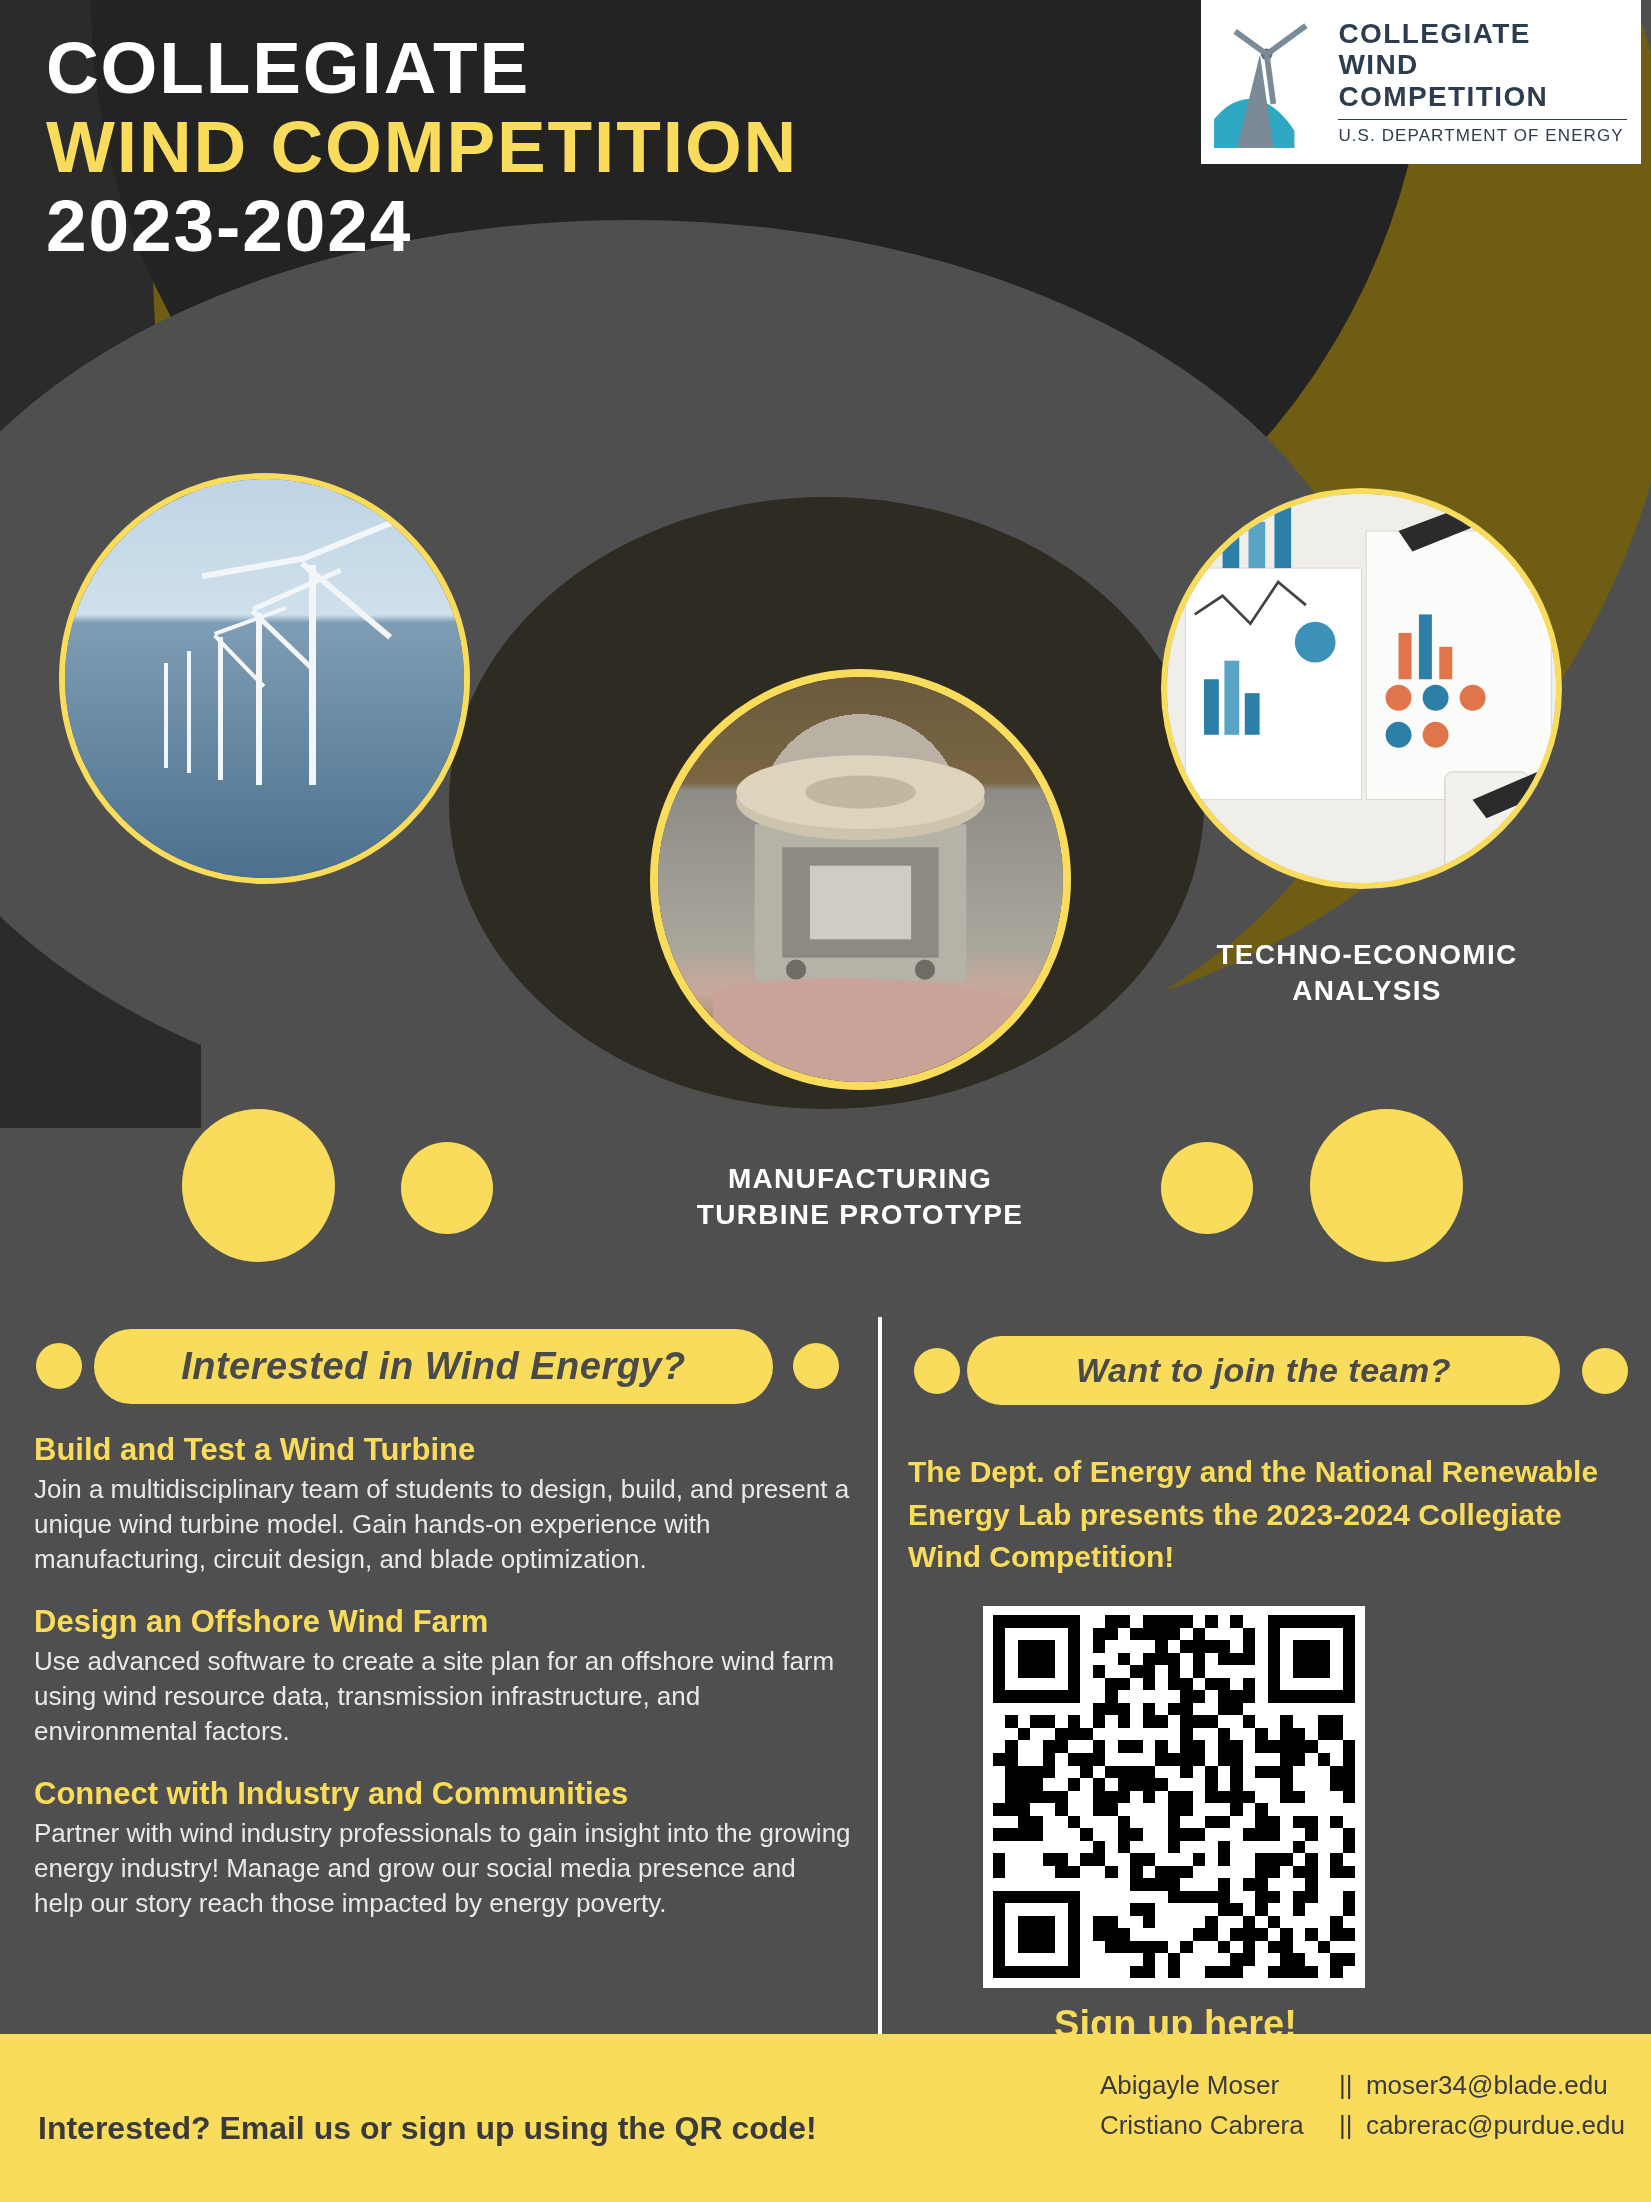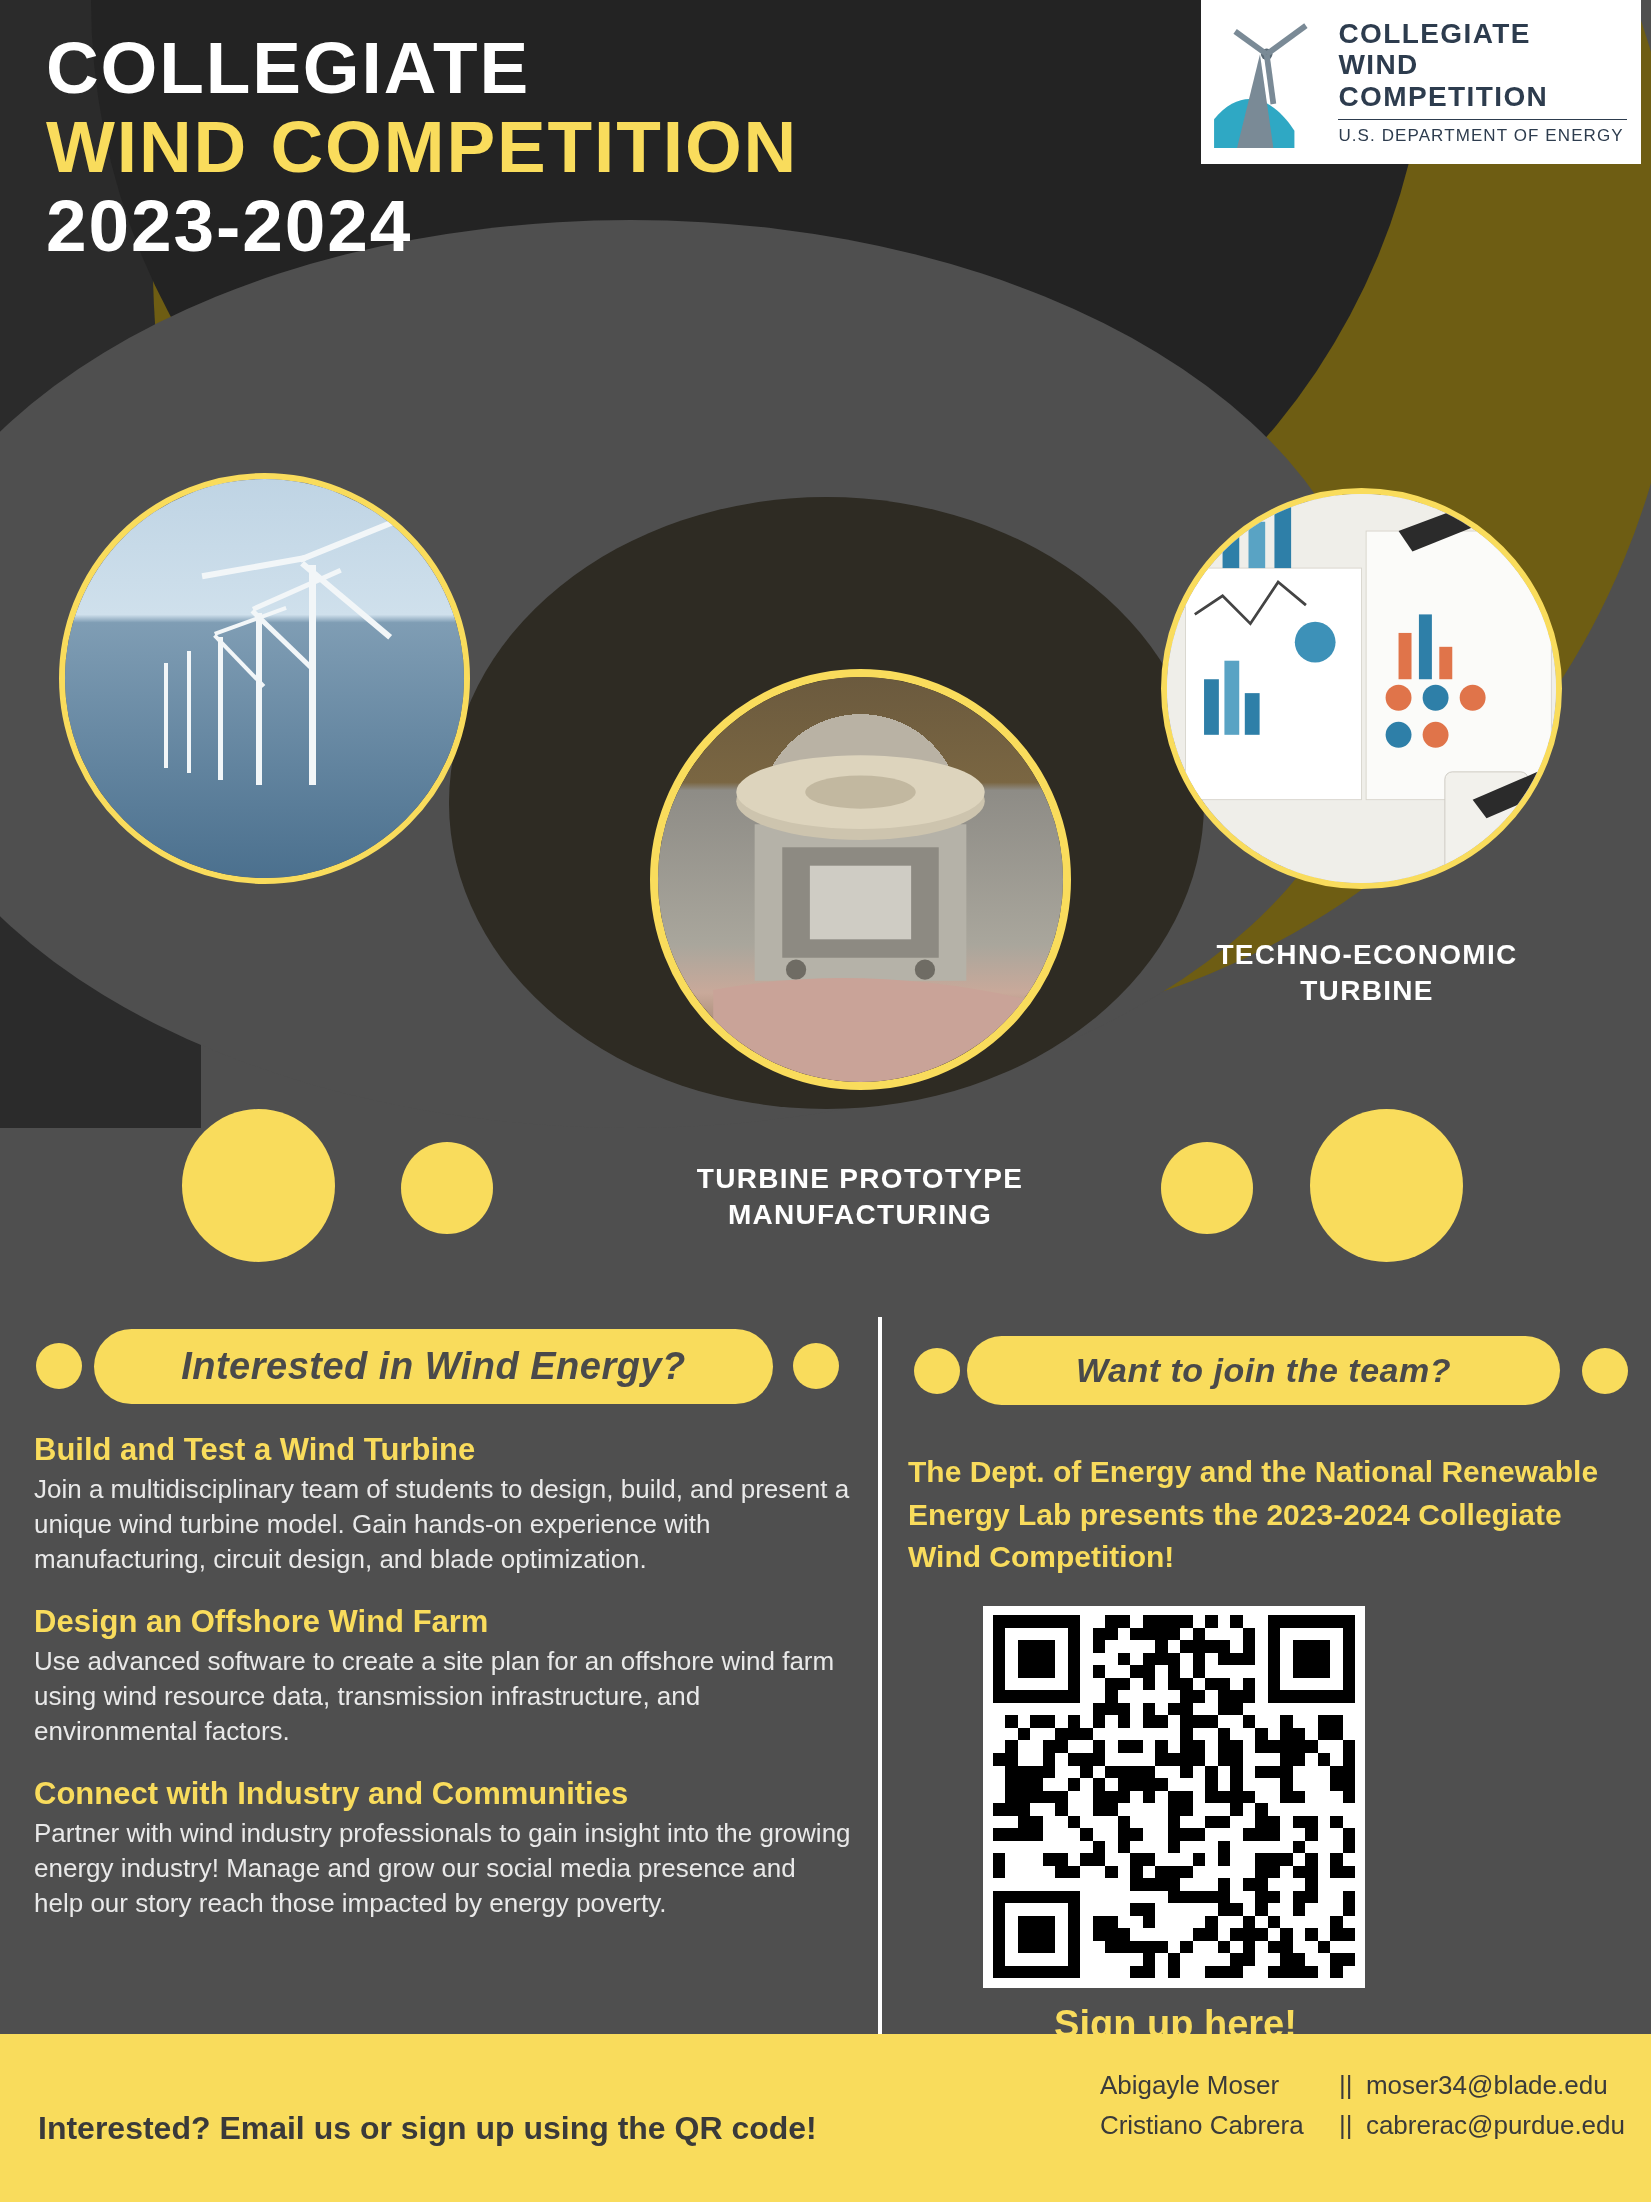--- a/index.html
+++ b/index.html
@@ -238,22 +238,22 @@
         <ellipse cx="220" cy="135" rx="135" ry="42" fill="#cdc4ae"></ellipse>
         <ellipse cx="220" cy="125" rx="135" ry="40" fill="#ddd4bd"></ellipse>
         <ellipse cx="220" cy="125" rx="60" ry="18" fill="#c2b8a0"></ellipse>
         <circle cx="150" cy="318" r="11" fill="#6f6c64"></circle>
         <circle cx="290" cy="318" r="11" fill="#6f6c64"></circle>
         <path d="M60 340 Q220 310 400 350 L400 440 L60 440 Z" fill="#c9a398"></path>
       </svg>
     </div>
   </div>
   <div class="cap cap-center">
+    <div>MANUFACTURING</div>
     <div>TURBINE PROTOTYPE</div>
-    <div>MANUFACTURING</div>
   </div>
 
   <div class="circ circ-right">
     <div class="img-charts">
       <svg width="100%" height="100%" viewBox="0 0 420 420" style="display:block;">
         <rect x="0" y="0" width="420" height="420" fill="#efeee9"></rect>
         <rect x="20" y="80" width="190" height="250" fill="#ffffff" stroke="#d8d5cd"></rect>
         <rect x="215" y="40" width="200" height="290" fill="#fbfbf9" stroke="#d8d5cd"></rect>
         <rect x="60" y="10" width="18" height="70" fill="#2e7fa8"></rect>
         <rect x="88" y="30" width="18" height="50" fill="#59a3c4"></rect>
@@ -272,21 +272,21 @@
         <rect x="294" y="165" width="14" height="35" fill="#e0744a"></rect>
         <polyline points="30,130 60,110 90,140 120,95 150,120" stroke="#444" fill="none" stroke-width="3"></polyline>
         <rect x="300" y="300" width="90" height="110" rx="8" fill="#f2f1ec" stroke="#cbc8c0"></rect>
         <path d="M250 40 L330 10 L345 30 L265 62 Z" fill="#2b2b2b"></path>
         <path d="M330 330 L400 300 L415 320 L345 350 Z" fill="#2b2b2b"></path>
       </svg>
     </div>
   </div>
   <div class="cap cap-right">
     <div>TECHNO-ECONOMIC</div>
-    <div>TURBINE</div>
+    <div>ANALYSIS</div>
   </div>
 
   <div class="dot dot-a"></div>
   <div class="dot dot-b"></div>
   <div class="dot dot-c"></div>
   <div class="dot dot-d"></div>
 
   <div class="divider"></div>
 
   <div class="pill-dot pd1"></div>

